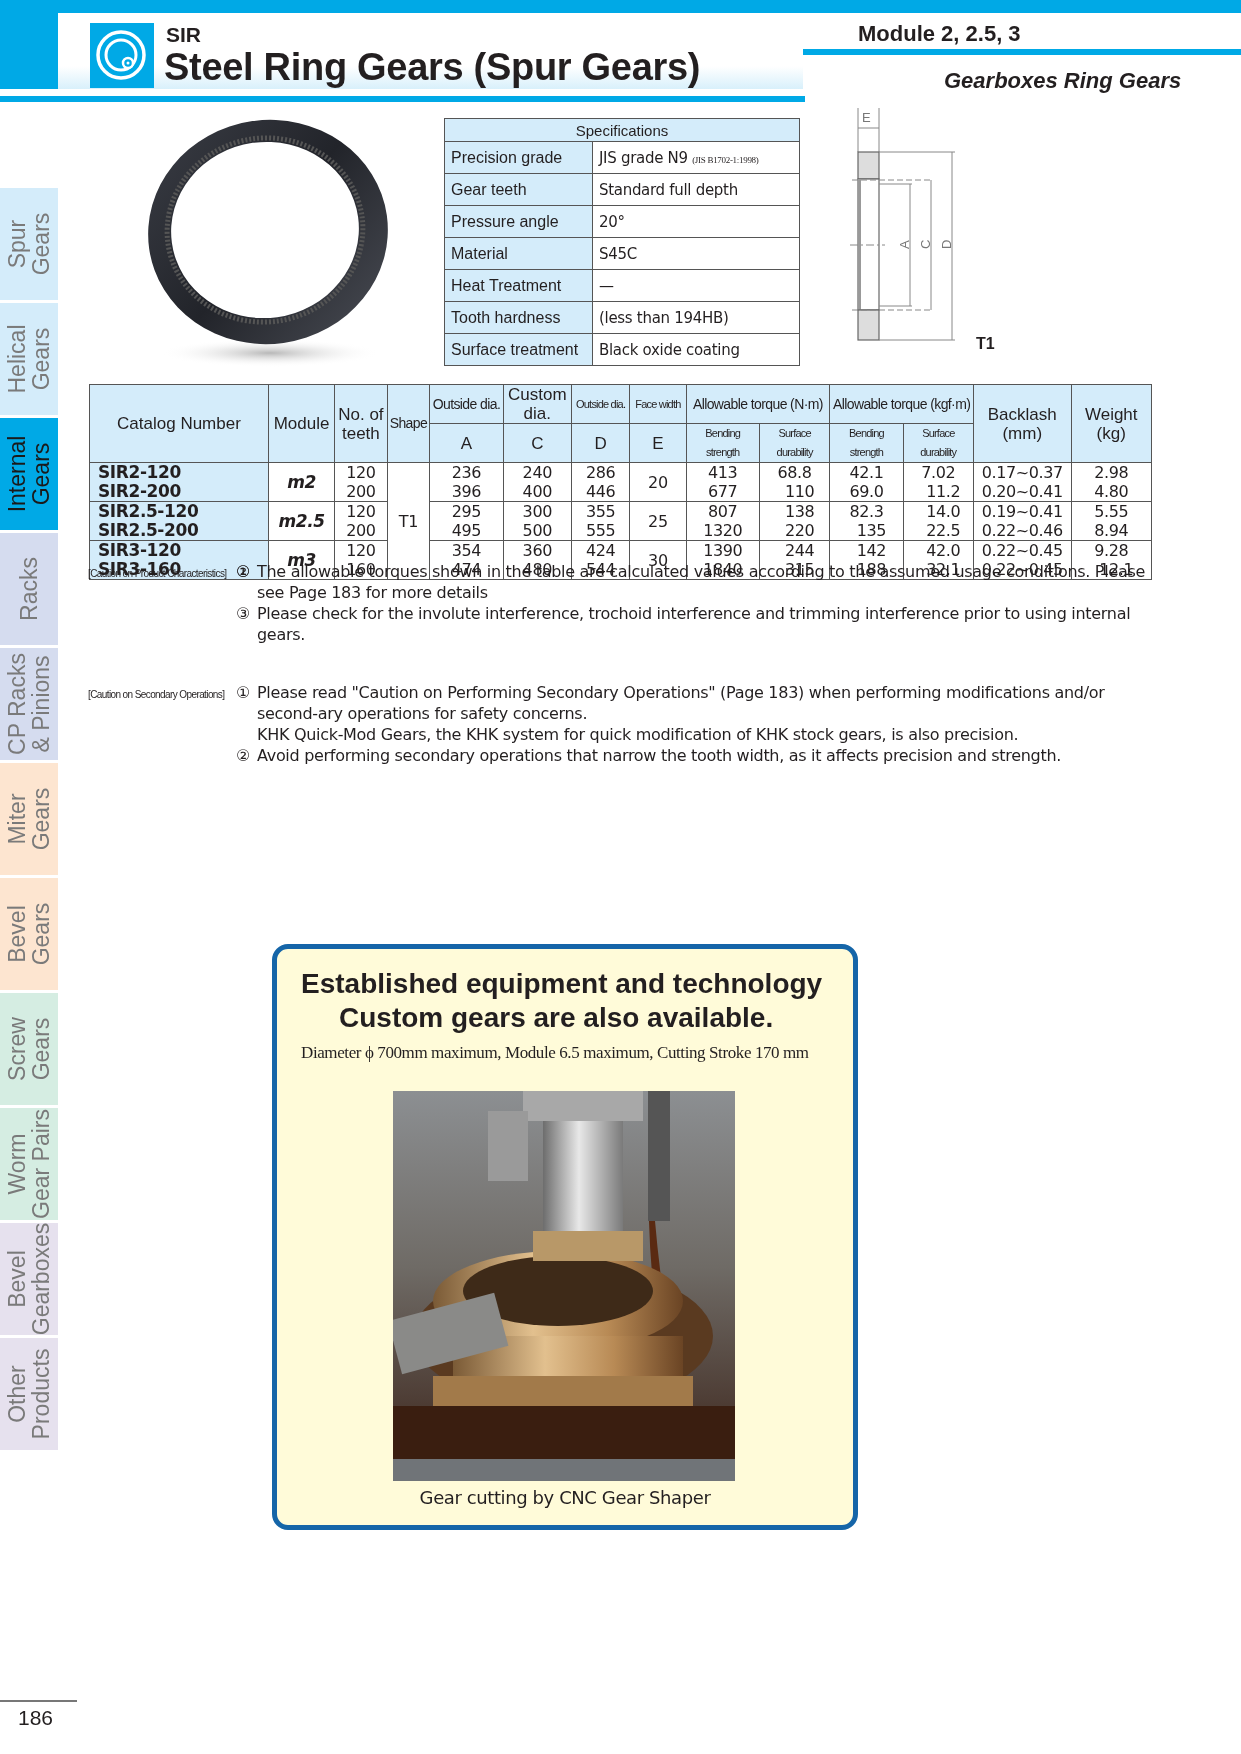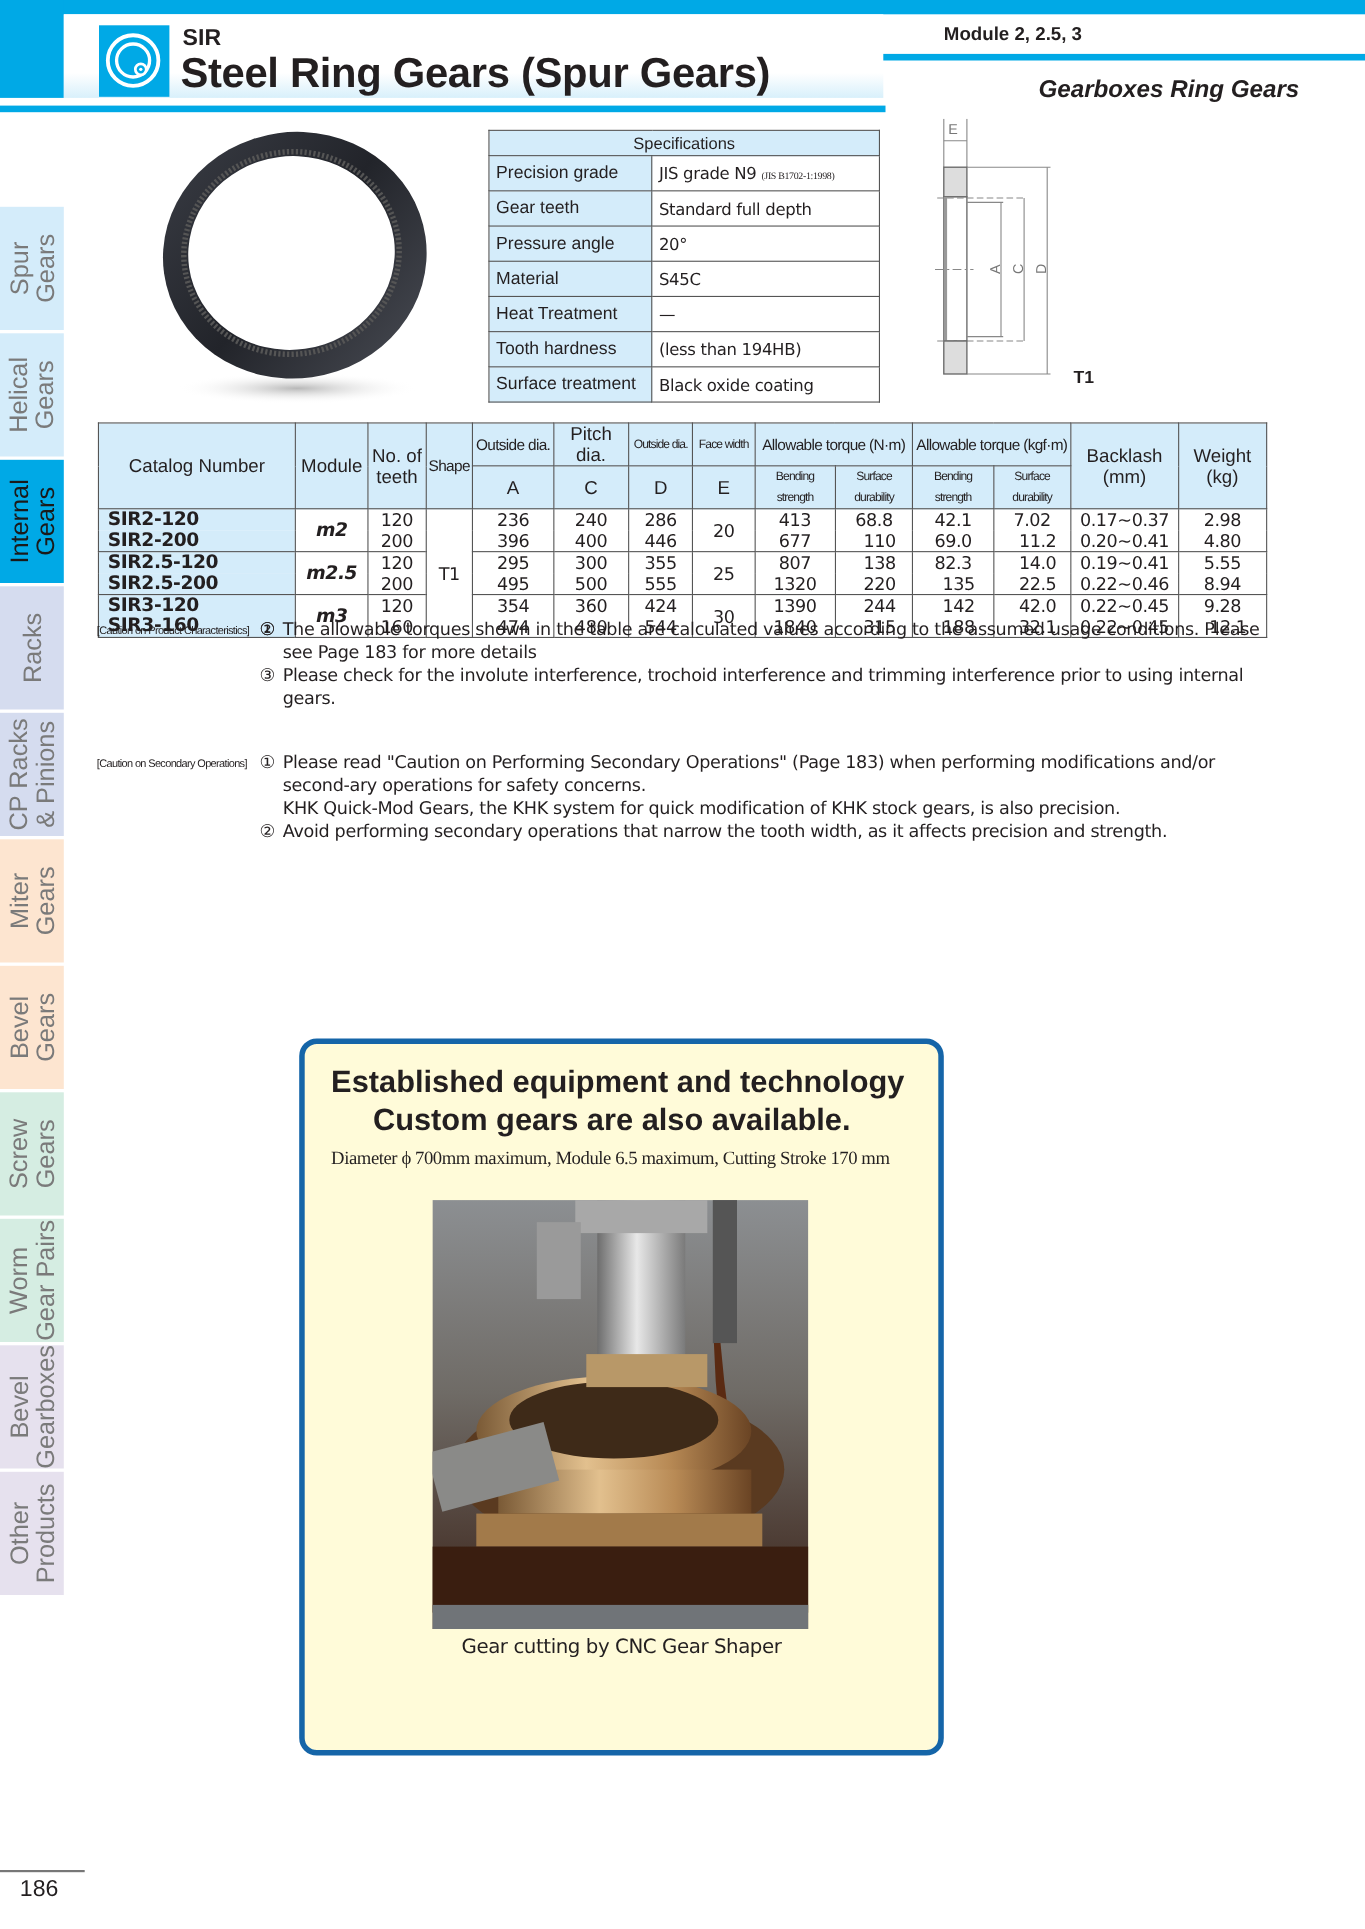--- a/index.html
+++ b/index.html
@@ -10,21 +10,21 @@
   .top-bar { position: absolute; left: 0; top: 0; width: 1241px; height: 13px; background: #00a9e6; }
   .left-block { position: absolute; left: 0; top: 0; width: 58px; height: 89px; background: #00a9e6; }
   .header-white { position: absolute; left: 58px; top: 13px; width: 745px; height: 76px;
     background: linear-gradient(to bottom, #fff 0%, #fff 70%, #d8f0fb 100%); }
   .header-line-left { position: absolute; left: 0; top: 96px; width: 805px; height: 6px; background: #00a9e6; }
   .header-line-right { position: absolute; left: 803px; top: 49px; width: 438px; height: 6px; background: #00a9e6; }
   .logo { position: absolute; left: 90px; top: 23px; width: 64px; height: 65px; background: #00a9e6; }
   .logo svg { width: 64px; height: 65px; display: block; }
   .series-code { position: absolute; left: 166px; top: 23px; font-size: 21px; font-weight: bold; }
   .page-title { position: absolute; left: 164px; top: 46px; font-size: 38px; font-weight: bold; letter-spacing: -0.3px; }
-  .module-label { position: absolute; left: 858px; top: 21px; font-size: 17px; font-weight: bold; }
+  .module-label { position: absolute; left: 858px; top: 21px; font-size: 22px; font-weight: bold; }
   .subtitle { position: absolute; left: 944px; top: 68px; font-size: 22px; font-weight: bold; font-style: italic; }
 
   
   .side-tabs { position: absolute; left: 0; top: 188px; width: 58px; }
   .side-tab { position: absolute; left: 0; width: 58px; height: 112px; display: flex; align-items: center; justify-content: center; }
   .side-tab span { transform: rotate(-90deg); white-space: nowrap; font-size: 23px; line-height: 24px; text-align: center; color: #7a7a7a; display: block; }
   .side-tab.active span { color: #1a1a1a; }
 
   
   .gear-photo { position: absolute; left: 120px; top: 115px; width: 290px; height: 255px; }
@@ -54,21 +54,21 @@
   .main-table td.lefty { text-align: center; padding-left: 10px; }
 
   
   .caution { position: absolute; left: 88px; font-family: "DejaVu Sans", sans-serif; font-size: 16px; line-height: 21px; letter-spacing: -0.3px; }
   .caution-tag { position: absolute; left: 0; top: 2px; font-family: "Liberation Sans", sans-serif; font-size: 10px; letter-spacing: -0.6px; white-space: nowrap; }
   .caution-list { position: absolute; left: 148px; width: 920px; }
   .caution-item { position: relative; padding-left: 21px; }
   .caution-item .num { position: absolute; left: 0; top: 0; }
 
   
-  .promo { position: absolute; left: 272px; top: 944px; width: 586px; height: 652px; background: #fffbd9;
+  .promo { position: absolute; left: 272px; top: 944px; width: 586px; height: 586px; background: #fffbd9;
     border: 5px solid #1565a8; border-radius: 16px; }
   .promo-h1 { position: absolute; left: 24px; top: 19px; font-size: 28px; font-weight: bold; white-space: nowrap; }
   .promo-h2 { position: absolute; left: 62px; top: 53px; font-size: 28px; font-weight: bold; white-space: nowrap; }
   .promo-text { position: absolute; left: 24px; top: 94px; width: 540px; font-family: Liberation Serif, serif; font-size: 17px; line-height: 20px; letter-spacing: -0.4px; }
   .promo-photo { position: absolute; left: 116px; top: 142px; width: 342px; height: 390px; overflow: hidden; }
   .promo-caption { position: absolute; left: 0; top: 538px; width: 576px; text-align: center; font-family: "DejaVu Sans", sans-serif; font-size: 18px; letter-spacing: -0.4px; }
 
   
   .page-rule { position: absolute; left: 0; top: 1700px; width: 77px; height: 1.5px; background: #777; }
   .page-num { position: absolute; left: 18px; top: 1706px; font-size: 21px; }
@@ -231,21 +231,21 @@
     <col style="width:97px">
       <col style="width:80px">
   </colgroup>
   <tbody>
       <tr>
     <th rowspan="2">Catalog Number</th>
     <th rowspan="2">Module</th>
     <th rowspan="2"><span>No. of</span><br><span>teeth</span></th>
     <th rowspan="2" class="cond">Shape</th>
     <th class="cond">Outside dia.</th>
-    <th>Pitch dia.</th>
+    <th>Custom dia.</th>
     <th class="tiny">Outside dia.</th>
     <th class="tiny">Face width</th>
     <th colspan="2" class="cond">Allowable torque (N·m)</th>
     <th colspan="2" class="cond">Allowable torque (kgf·m)</th>
     <th rowspan="2"><span>Backlash</span><br><span>(mm)</span></th>
     <th rowspan="2"><span>Weight</span><br><span>(kg)</span></th>
   </tr>
   <tr>
     <th>A</th>
     <th>C</th>

